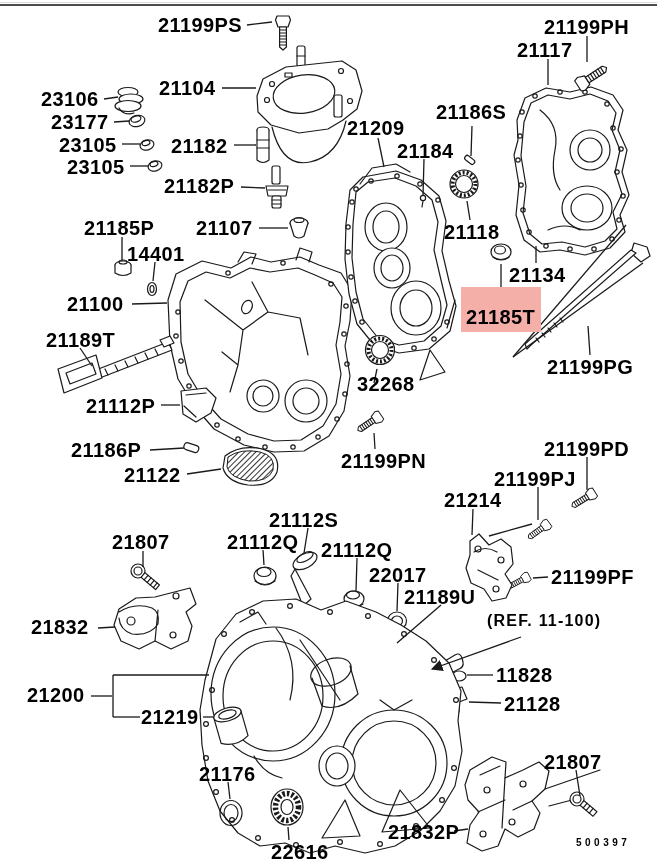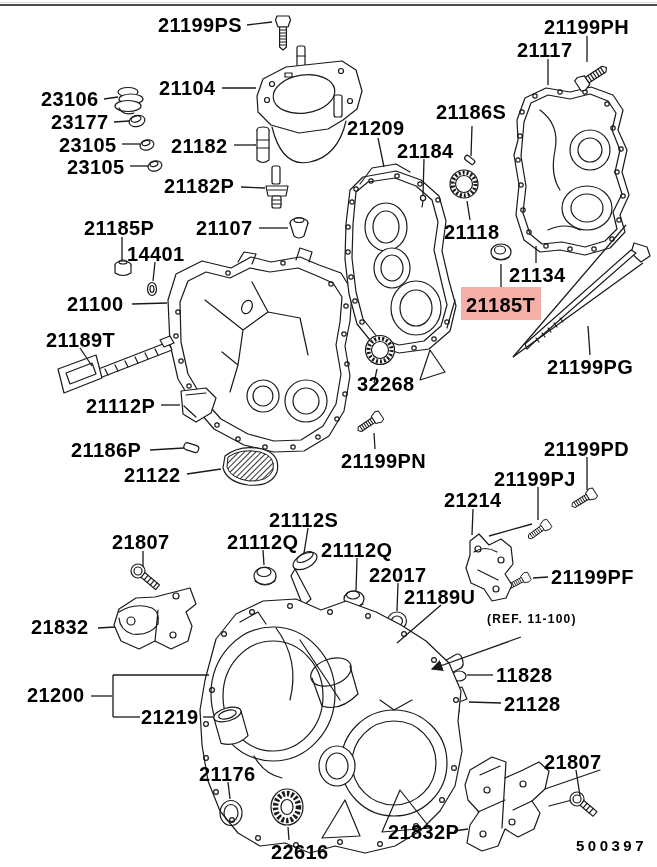--- a/index.html
+++ b/index.html
@@ -5,23 +5,23 @@
   html,body{margin:0;padding:0;background:#fff;}
   body{width:657px;height:867px;position:relative;overflow:hidden;
        font-family:"Liberation Sans", sans-serif;}
   #stage{position:absolute;inset:0;width:657px;height:791px;}
   #top-rule-light{position:absolute;left:0;top:2px;width:657px;height:1px;background:#d9d9d9;}
   #top-rule-dark{position:absolute;left:0;top:4px;width:657px;height:2px;background:#4d4d4d;}
   #art-layer{position:absolute;left:0;top:0;}
   #labels{position:absolute;inset:0;}
   .label{position:absolute;font-weight:bold;font-size:20px;line-height:1;
          letter-spacing:.4px;color:#000;white-space:nowrap;cursor:pointer;}
-  .label.highlighted{background:#f4afa9;padding:8px 6px 5px 5px;margin:-4px 0 0 -5px;}
-  .label.ref{font-size:12px;letter-spacing:1.2px;cursor:default;}
-  .label.code{font-size:15px;letter-spacing:3.5px;cursor:default;}
+  .label.highlighted{background:#f4afa9;padding:20px 6px 5px 5px;margin:-4px 0 0 -5px;}
+  .label.ref{font-size:16px;letter-spacing:1.2px;cursor:default;}
+  .label.code{font-size:10px;letter-spacing:3.5px;cursor:default;}
   svg{display:block;}
   .art{stroke:#1a1a1a;stroke-width:1.2;fill:none;stroke-linejoin:round;stroke-linecap:round;}
   .solid{fill:#ffffff;}
   .leader{stroke:#1a1a1a;stroke-width:1.3;fill:none;}
 </style>
 </head>
 <body>
 
 <div id="stage">
   <div id="top-rule-light"></div>

